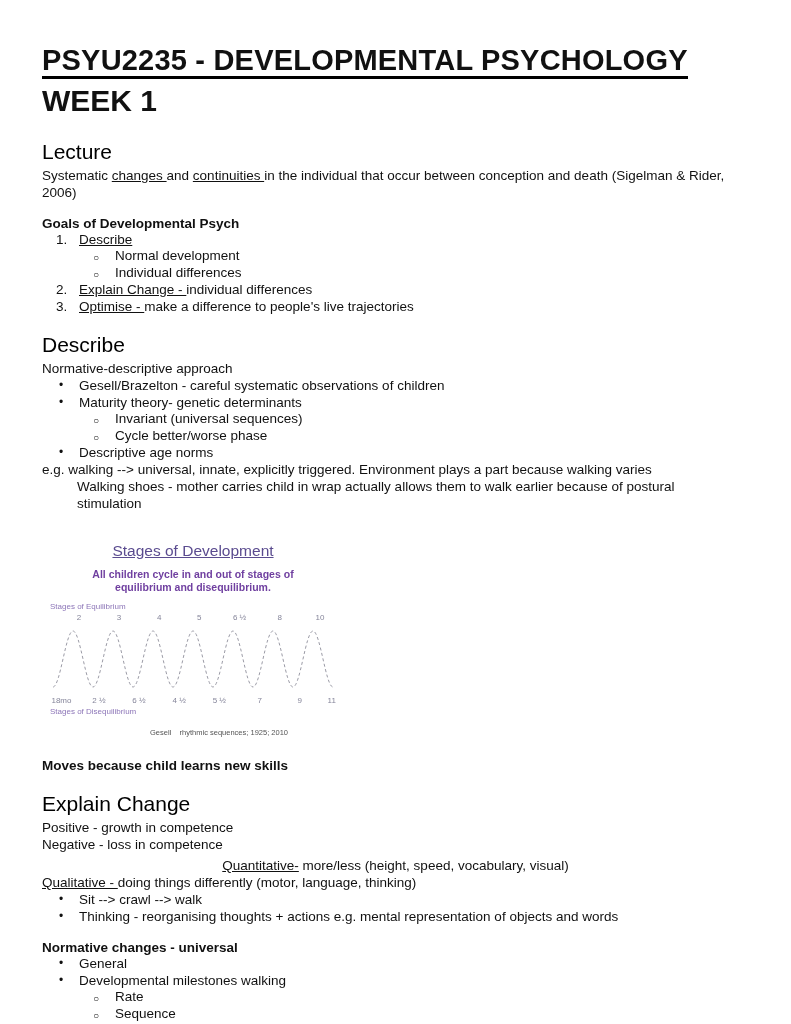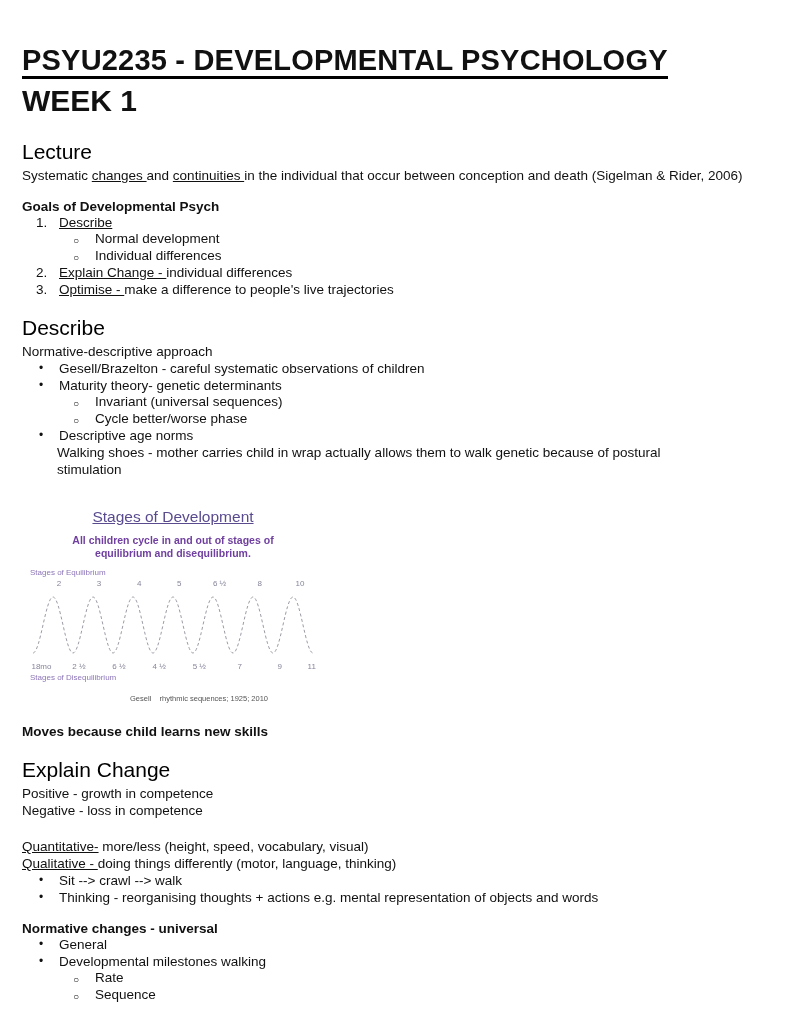--- a/index.html
+++ b/index.html
@@ -2,21 +2,21 @@
 <html><head>
 <meta charset="utf-8">
 <style>
   * { margin:0; padding:0; box-sizing:border-box; }
   html,body { background:#ffffff; }
   body {
     width:791px; height:1024px; overflow:hidden;
     font-family:"Liberation Sans", sans-serif;
     color:#111111;
   }
-  .page { width:791px; height:1024px; background:#fff; padding:44px 42px 0 22px; }
+  .page { width:791px; height:1024px; background:#fff; padding:44px 42px 0 42px; }
 
   
   .course-title {
     font-size:29px; font-weight:bold; letter-spacing:0.2px;
     display:inline; border-bottom:3px solid #000;
   }
   .week-title { font-size:30px; font-weight:bold; margin-top:7px; }
 
   
   .sec-heading { font-size:21px; color:#000000; font-weight:400; margin-top:18px; margin-bottom:3px; }
@@ -59,21 +59,21 @@
   .troughs span { bottom:0; }
   .peaks span:nth-child(1){left:10.1%} .peaks span:nth-child(2){left:24.1%}
   .peaks span:nth-child(3){left:38.2%} .peaks span:nth-child(4){left:52.2%}
   .peaks span:nth-child(5){left:66.3%} .peaks span:nth-child(6){left:80.3%}
   .peaks span:nth-child(7){left:94.4%}
   .troughs span:nth-child(1){left:4%} .troughs span:nth-child(2){left:17.1%}
   .troughs span:nth-child(3){left:31.1%} .troughs span:nth-child(4){left:45.2%}
   .troughs span:nth-child(5){left:59.2%} .troughs span:nth-child(6){left:73.3%}
   .troughs span:nth-child(7){left:87.3%} .troughs span:nth-child(8){left:98.5%}
   .fig-diseq-label { font-size:8px; color:#8d76b8; margin-top:2px; }
-  .fig-caption { font-size:7.5px; color:#555; margin-top:12px; margin-left:100px; white-space:pre; } .mt16 { margin-top:19px; }
+  .fig-caption { font-size:7.5px; color:#555; margin-top:12px; margin-left:100px; white-space:pre; } .mt16 { margin-top:4px;text-align:center; }
   .mt20 { margin-top:20px;font-weight:bold; }
 </style>
 </head>
 <body>
 
 <div class="page">
 
   <div>
     <span class="course-title">PSYU2235 - DEVELOPMENTAL PSYCHOLOGY</span>
   </div>
@@ -90,21 +90,22 @@
   <div class="oli"><span class="num">3.</span><span class="u">Optimise - </span><span>make a difference to people's live trajectories</span></div>
 
   <div class="sec-heading">Describe</div>
   <div class="body-text">Normative-descriptive approach</div>
   <div class="b1">Gesell/Brazelton - careful systematic observations of children</div>
   <div class="b1">Maturity theory- genetic determinants</div>
   <div class="b2">Invariant (universal sequences)</div>
   <div class="b2">Cycle better/worse phase</div>
   <div class="b1">Descriptive age norms</div>
   <div class="body-text">
-    <div class="eg-indent">Walking shoes - mother carries child in wrap actually allows them to walk genetic because of postural</div>
+    <div>e.g. walking --&gt; universal, innate, explicitly triggered. Environment plays a part because walking varies</div>
+    <div class="eg-indent">Walking shoes - mother carries child in wrap actually allows them to walk earlier because of postural</div>
     <div class="eg-indent">stimulation</div>
   </div>
 
   <div class="figure">
     <div class="fig-title"><span>Stages of Development</span></div>
     <div class="fig-subtitle">
       <div>All children cycle in and out of stages of</div>
       <div>equilibrium and disequilibrium.</div>
     </div>
     <div class="fig-eq-label">Stages of Equilibrium</div>

